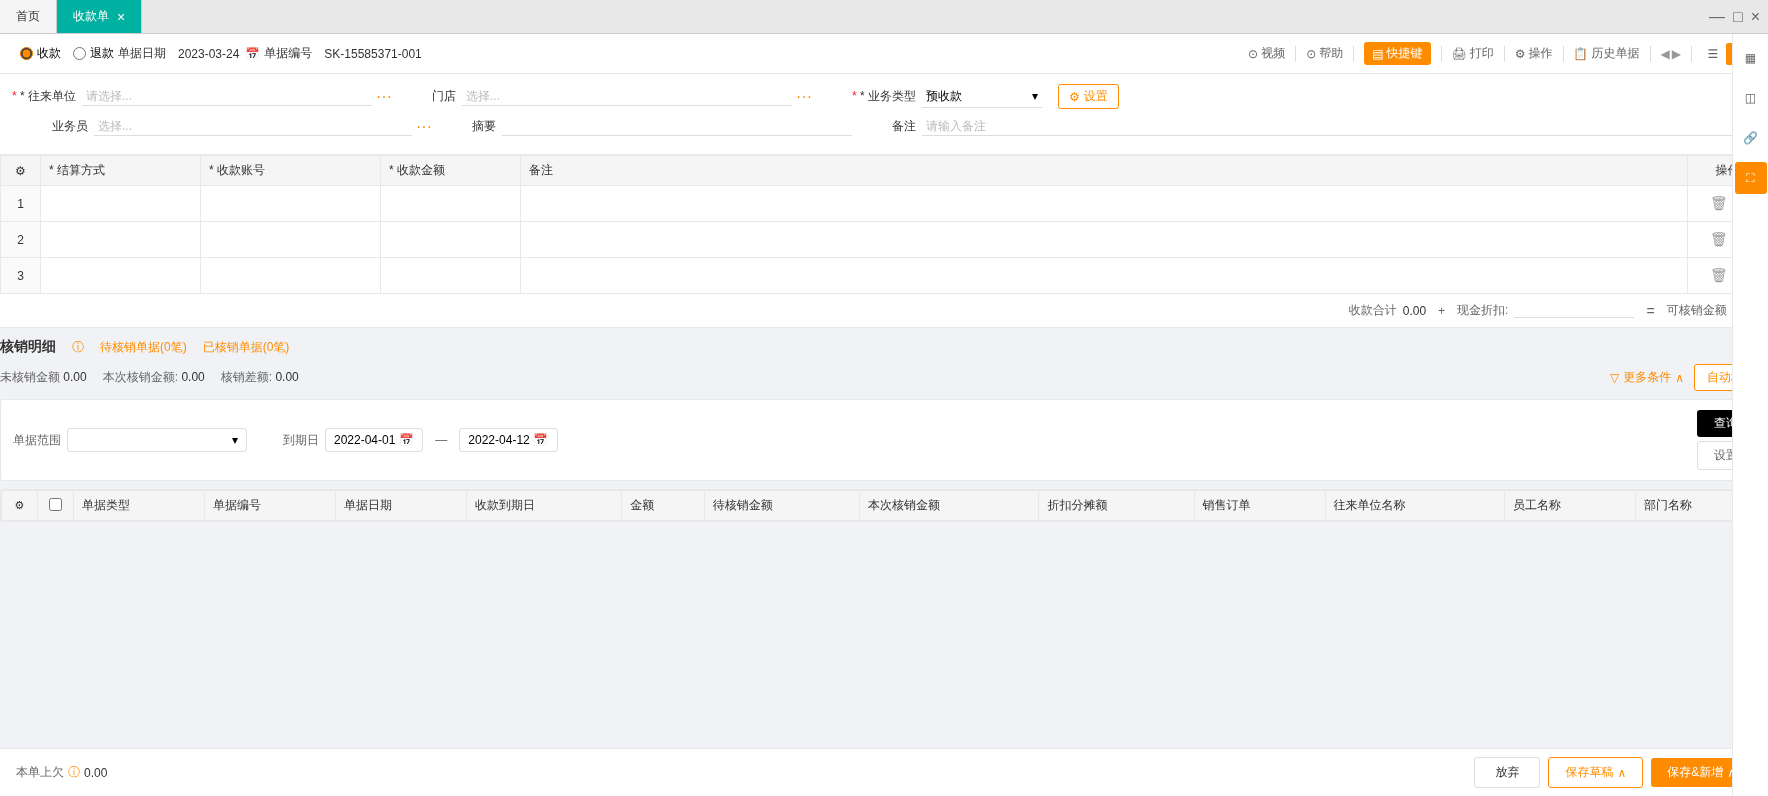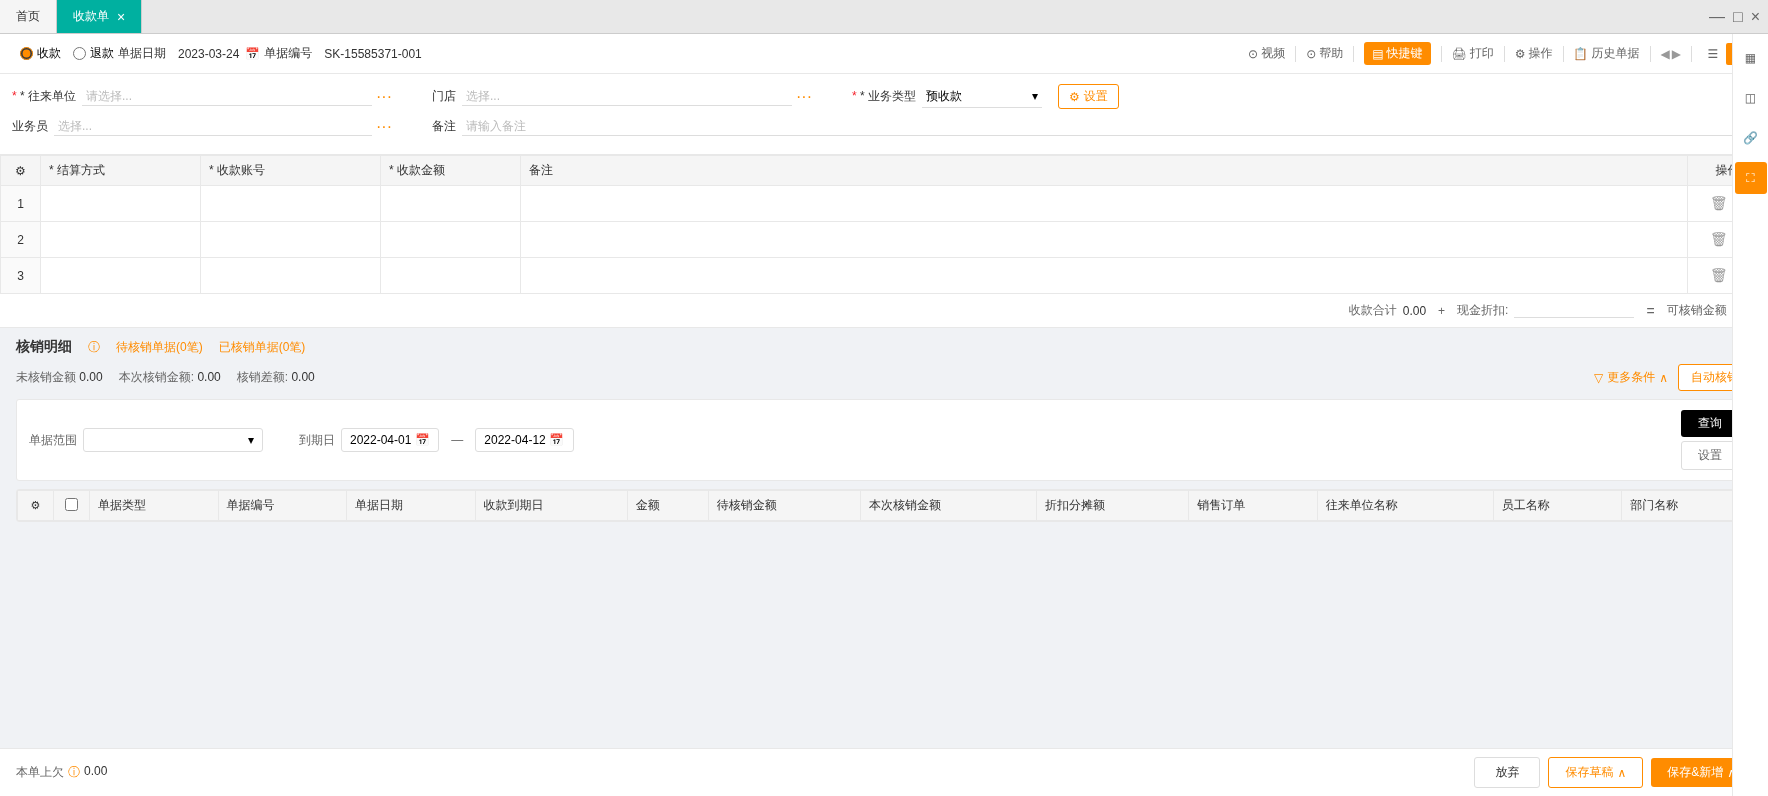--- a/index.html
+++ b/index.html
@@ -86,21 +86,21 @@
       padding: 8px 12px; border-bottom: 1px solid #e8e8e8; gap: 12px; flex-shrink: 0;
     }
     .summary-item { display: flex; align-items: center; gap: 6px; }
     .summary-label { color: #666; }
     .summary-value { color: #333; }
     .summary-orange { color: #ff8c00; font-weight: 500; }
     .summary-input { border: none; border-bottom: 1px solid #ddd; width: 120px; outline: none; text-align: right; }
     .eq-sign { color: #666; font-size: 14px; }
 
     
-    .verify-section { flex: 1; overflow-y: auto; background: #f0f2f5; padding: 10px 16px; }
+    .verify-section { flex: 1; overflow-y: auto; background: #f0f2f5; padding: 10px 0; }
     .verify-header { display: flex; align-items: center; gap: 16px; margin-bottom: 8px; }
     .verify-title { font-size: 14px; font-weight: bold; color: #333; }
     .verify-info-icon { color: #ff8c00; cursor: pointer; }
     .verify-tab { color: #ff8c00; cursor: pointer; }
     .verify-stats { display: flex; align-items: center; gap: 16px; padding: 0 0 8px 0; }
     .stat-item { color: #666; }
     .stat-value { color: #333; }
     .more-conditions { color: #ff8c00; cursor: pointer; display: flex; align-items: center; gap: 4px; }
     .auto-verify-btn {
       background: #fff; border: 1px solid #ff8c00; color: #ff8c00;
@@ -136,21 +136,21 @@
     .verify-table th {
       background: #f5f5f5; border: 1px solid #e8e8e8; padding: 6px 8px;
       text-align: left; color: #333; font-weight: 500; font-size: 11px; white-space: nowrap;
     }
 
     
     .footer {
       display: flex; align-items: center; padding: 8px 16px;
       border-top: 1px solid #e8e8e8; background: #fff; flex-shrink: 0; gap: 12px;
     }
-    .footer-info { display: flex; align-items: flex-start; gap: 4px; color: #666; }
+    .footer-info { display: flex; align-items: center; gap: 4px; color: #666; }
     .footer-value { color: #333; font-weight: 500; }
     .footer-right { margin-left: auto; display: flex; gap: 8px; align-items: center; }
     .btn-discard {
       background: #fff; border: 1px solid #ddd; color: #333;
       padding: 6px 20px; border-radius: 3px; cursor: pointer; font-size: 12px;
     }
     .btn-save-draft {
       background: #fff; border: 1px solid #ff8c00; color: #ff8c00;
       padding: 6px 16px; border-radius: 3px; cursor: pointer; font-size: 12px; display: flex; align-items: center; gap: 4px;
     }
@@ -274,26 +274,30 @@
         </div>
         <span style="width: 16px;"></span>
         <button class="setting-btn">
           <span>⚙</span>
           <span>设置</span>
         </button>
       </div>
     </div>
     <div class="form-row">
 
-      <div class="form-field" style="max-width: 380px;">
+      <div class="form-field" style="max-width: 380px; margin-left: 40px;">
         <span class="form-label">业务员</span>
         <input class="form-input" placeholder="选择..." style="">
         <span class="form-more">···</span>
       </div>
 
+      <div class="form-field" style="margin-left: 40px; max-width: 380px;">
+        <span class="form-label">摘要</span>
+        <input class="form-input" style="">
+      </div>
 
       <div class="form-field" style="margin-left: 40px;">
         <span class="form-label">备注</span>
         <input class="form-input" placeholder="请输入备注" style="">
       </div>
     </div>
   </div>
 
   <div class="table-wrapper">
     <table class="data-table">

